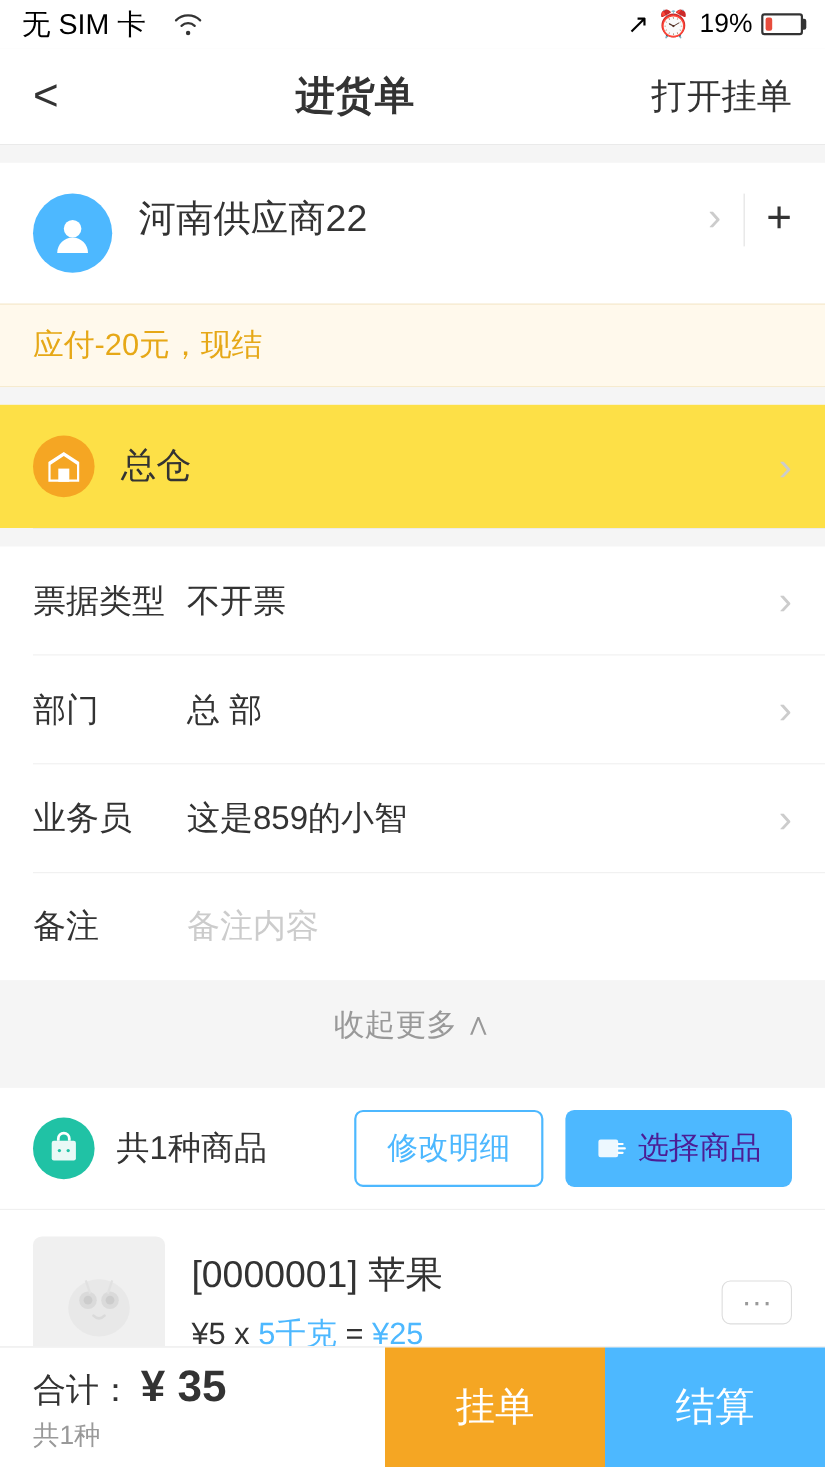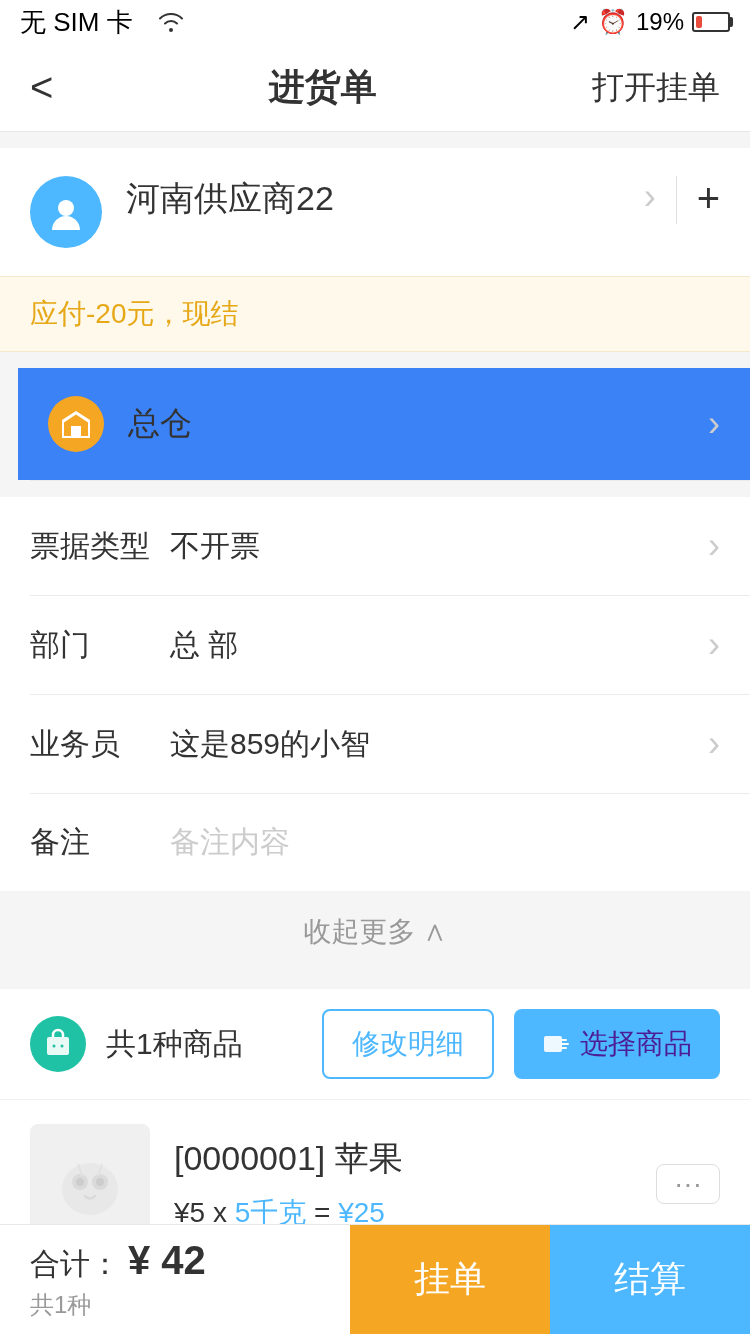--- a/index.html
+++ b/index.html
@@ -90,24 +90,23 @@
       font-size: 28px;
       color: #e6a817;
       border-top: 1px solid #f5e9cc;
       border-bottom: 1px solid #f5e9cc;
     }
 
     
     .row-item {
       display: flex;
       align-items: center;
-      background: #3b82f6;
+      background: #fde047;
       padding: 28px 30px;
       min-height: 88px;
-      margin-left: 18px;
     }
     .row-icon {
       width: 56px; height: 56px; border-radius: 50%;
       background: #f5a623;
       display: flex; align-items: center; justify-content: center;
       margin-right: 24px; flex-shrink: 0;
     }
     .row-icon svg { width: 32px; height: 32px; fill: #fff; }
     .row-label { font-size: 32px; color: #333; flex: 1; }
     .row-arrow { color: #ccc; font-size: 28px; }
@@ -396,19 +395,19 @@
   </div>
   <div class="product-more">···</div>
 </div>
 
 <div class="bottom-spacer"></div>
 
 <div class="bottom-bar">
   <div class="bottom-total">
     <div class="bottom-total-main">
       <span>合计：</span>
-      <span class="amount">¥ 42</span>
+      <span class="amount">¥ 35</span>
     </div>
     <div class="bottom-total-sub">共1种</div>
   </div>
   <div class="btn-hang">挂单</div>
   <div class="btn-checkout">结算</div>
 </div>
 
 </body></html>

